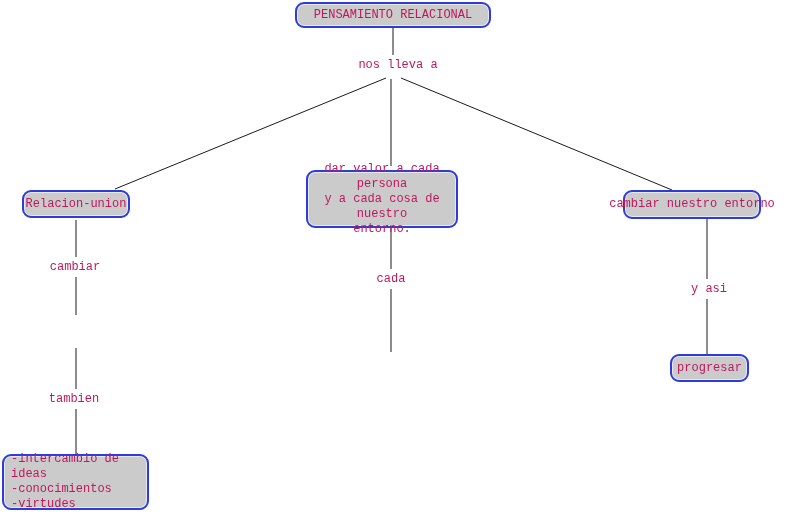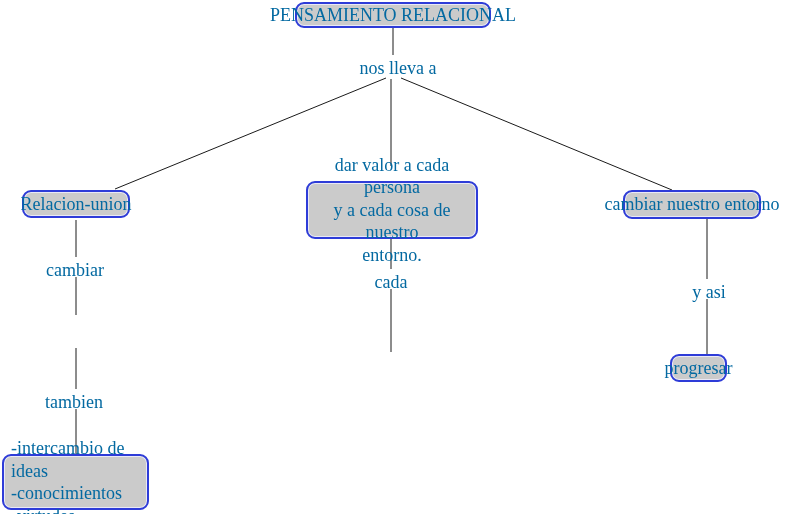--- a/index.html
+++ b/index.html
@@ -6,23 +6,23 @@
     margin: 0;
     padding: 0;
     background: #ffffff;
   }
   #canvas {
     position: relative;
     width: 794px;
     height: 514px;
     background: #ffffff;
     overflow: hidden;
-    font-family: Liberation Serif, serif;
-    font-size: 18px;
-    color: #0369a1;
+    font-family: Liberation Mono, monospace;
+    font-size: 12px;
+    color: #be185d;
   }
   #wires {
     position: absolute;
     left: 0; top: 0;
     width: 794px; height: 514px;
   }
   .node {
     position: absolute;
     box-sizing: border-box;
     background: #cbcbcb;
@@ -48,26 +48,26 @@
   .link-label {
     position: absolute;
     text-align: center;
     white-space: nowrap;
     line-height: 1.2;
     cursor: default;
   }
   
   #n-root        { left: 295px; top: 2px;   width: 196px; height: 26px; }
   #n-relacion    { left: 22px;  top: 190px; width: 108px; height: 28px; }
-  #n-darvalor    { left: 306px; top: 181px; width: 172px; height: 58px; }
+  #n-darvalor    { left: 306px; top: 170px; width: 152px; height: 58px; }
   #n-cambiar     { left: 623px; top: 190px; width: 138px; height: 29px; }
   #n-comprension { left: 27px;  top: 315px; width: 98px;  height: 33px; }
   #n-intercambio { left: 2px;   top: 454px; width: 147px; height: 56px; }
   #n-enriquecimiento { left: 310px; top: 352px; width: 163px; height: 29px; }
-  #n-progresar   { left: 670px; top: 354px; width: 57px;  height: 28px; }
+  #n-progresar   { left: 670px; top: 354px; width: 79px;  height: 28px; }
   
   #l-noslleva  { left: 358px; top: 58px;  width: 80px; }
   #l-logramos  { left: 40px;  top: 260px; width: 70px; }
   #l-para      { left: 365px; top: 272px; width: 52px; }
   #l-tambien   { left: 40px;  top: 392px; width: 68px; }
   #l-yasi      { left: 683px; top: 282px; width: 52px; }
 </style>
 </head>
 <body>
 

